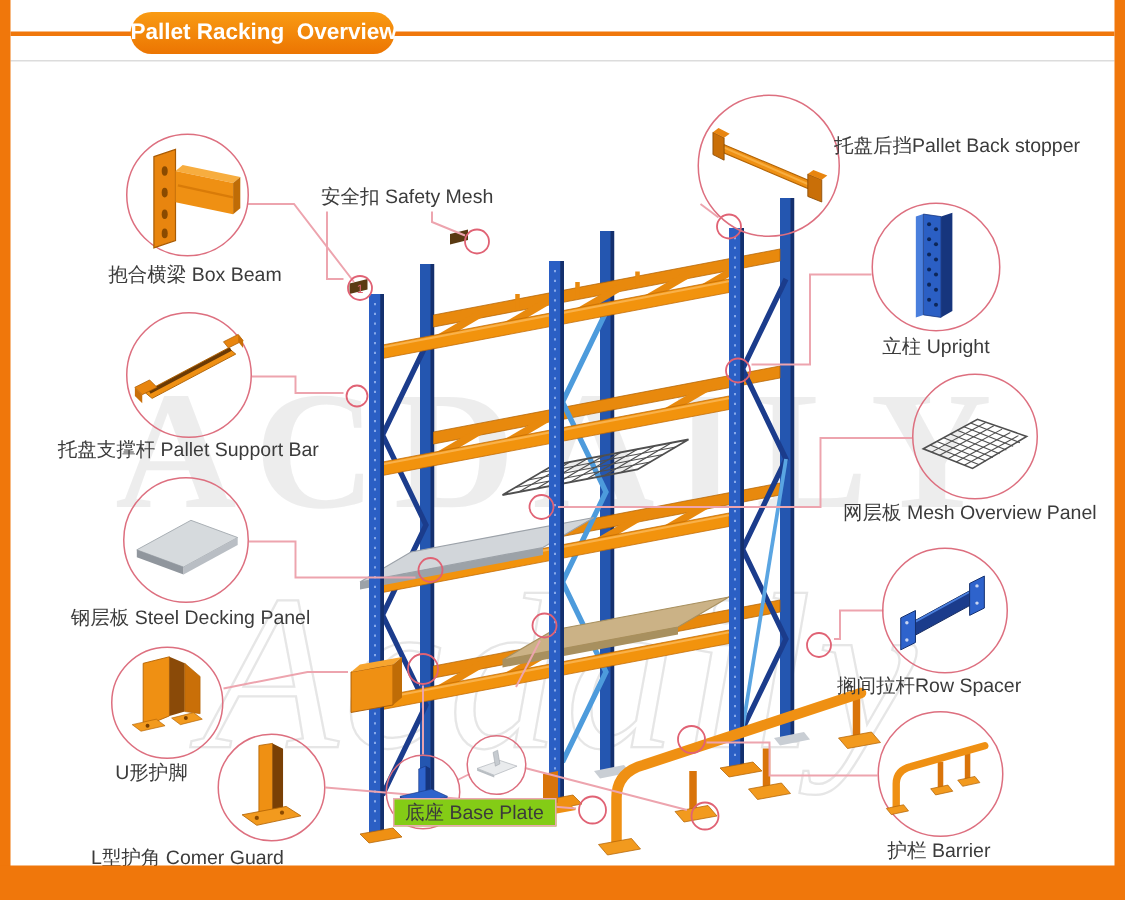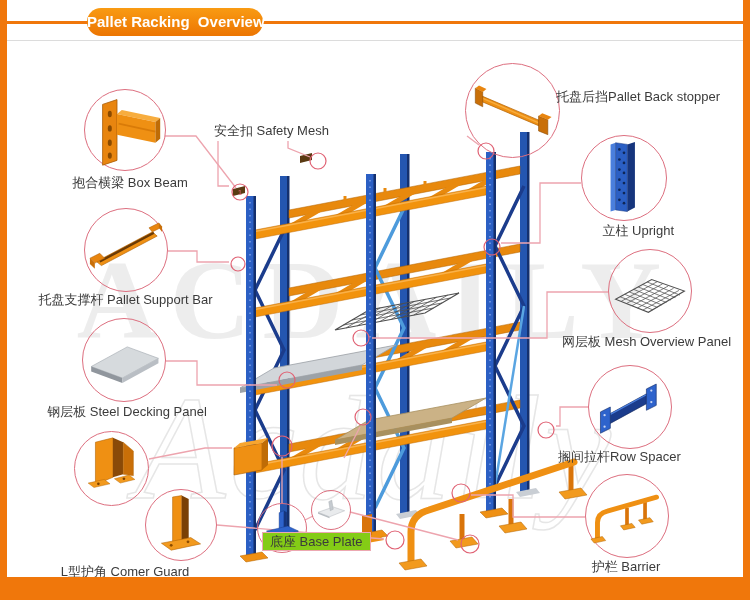--- a/index.html
+++ b/index.html
@@ -341,24 +341,25 @@
     <path d="M 14,78 L 14,58 Q 14,47 26,44 L 86,27" stroke="#EF9013" stroke-width="6" fill="none" stroke-linecap="round"></path>
     <polygon points="6,78 20,75 24,80 10,83" fill="#F29A1E" stroke="#B36405" stroke-width="0.6"></polygon>
     <polygon points="42,62 56,59 60,64 46,67" fill="#F29A1E" stroke="#B36405" stroke-width="0.6"></polygon>
     <polygon points="64,55 78,52 82,57 68,60" fill="#F29A1E" stroke="#B36405" stroke-width="0.6"></polygon>
   </svg>
 </div>
 
 <div class="label center" style="left:50px;top:175px;width:160px;">抱合横梁 Box Beam</div>
 <div class="label" style="left:214px;top:123px;">安全扣 Safety Mesh</div>
 <div class="label" style="left:556px;top:89px;">托盘后挡Pallet Back stopper</div>
-<div class="label center" style="left:574px;top:223px;width:100px;text-align:right;">立柱 Upright</div>
+<div class="label center" style="left:574px;top:223px;width:100px;">立柱 Upright</div>
 <div class="label center" style="left:28px;top:292px;width:195px;">托盘支撑杆 Pallet Support Bar</div>
 <div class="label" style="left:562px;top:334px;">网层板 Mesh Overview Panel</div>
 <div class="label center" style="left:32px;top:404px;width:190px;">钢层板 Steel Decking Panel</div>
 <div class="label" style="left:558px;top:449px;">搁间拉杆Row Spacer</div>
 <div class="label center" style="left:296px;top:460px;width:120px;">
 </div>
 <div class="label center" style="left:40px;top:507px;width:122px;">
+  <div>U形护脚</div>
 </div>
 <div class="label center" style="left:45px;top:564px;width:160px;">L型护角 Comer Guard</div>
 <div class="label" id="base-plate-label" style="left:262px;top:532px;">底座 Base Plate</div>
 <div class="label center" style="left:576px;top:559px;width:100px;">护栏 Barrier</div>
 
 </body></html>

